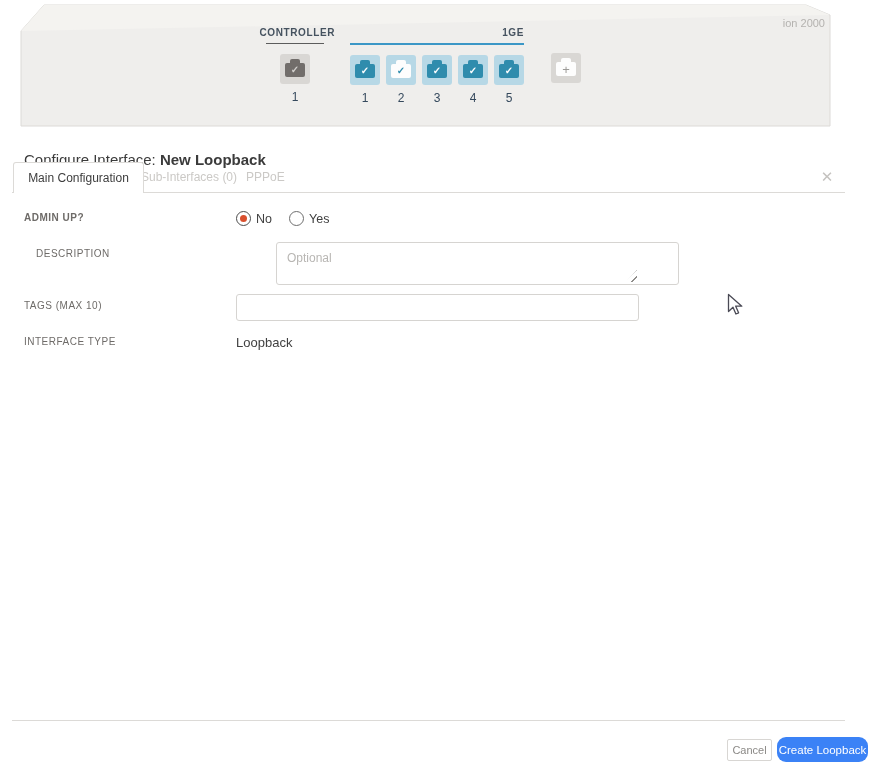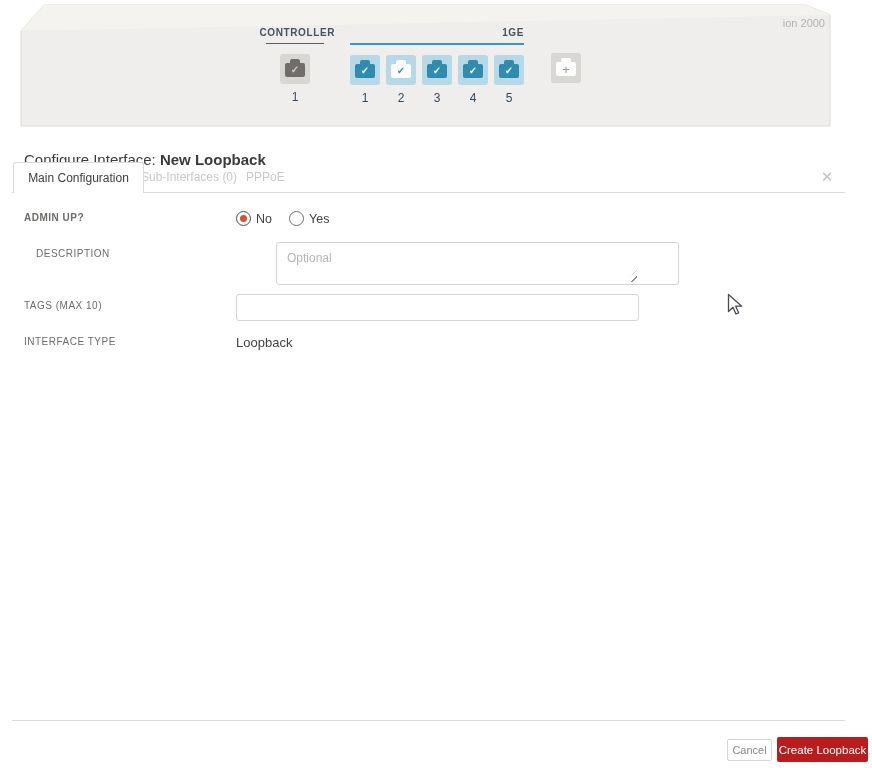--- a/index.html
+++ b/index.html
@@ -142,21 +142,21 @@
   .footer-divider { left: 12px; top: 720px; width: 833px; height: 1px; background: #dcdad7; }
   .btn-cancel {
     left: 727px; top: 739px; width: 45px; height: 22px;
     background: #ffffff; border: 1px solid #d8d6d3; border-radius: 2px;
     font-family: "Liberation Sans", sans-serif;
     font-size: 11px; color: #8b8986;
     cursor: pointer;
   }
   .btn-submit {
     left: 777px; top: 737px; width: 91px; height: 25px;
-    background: #b91c1c; border: none; border-radius: 2px;
+    background: #3b82f6; border: none; border-radius: 9px;
     font-family: "Liberation Sans", sans-serif;
     font-size: 11.5px; color: #ffffff;
     cursor: pointer;
   }
 
   #cursor { left: 727px; top: 293px; z-index: 10; pointer-events: none; }
 </style>
 </head>
 <body>
 

